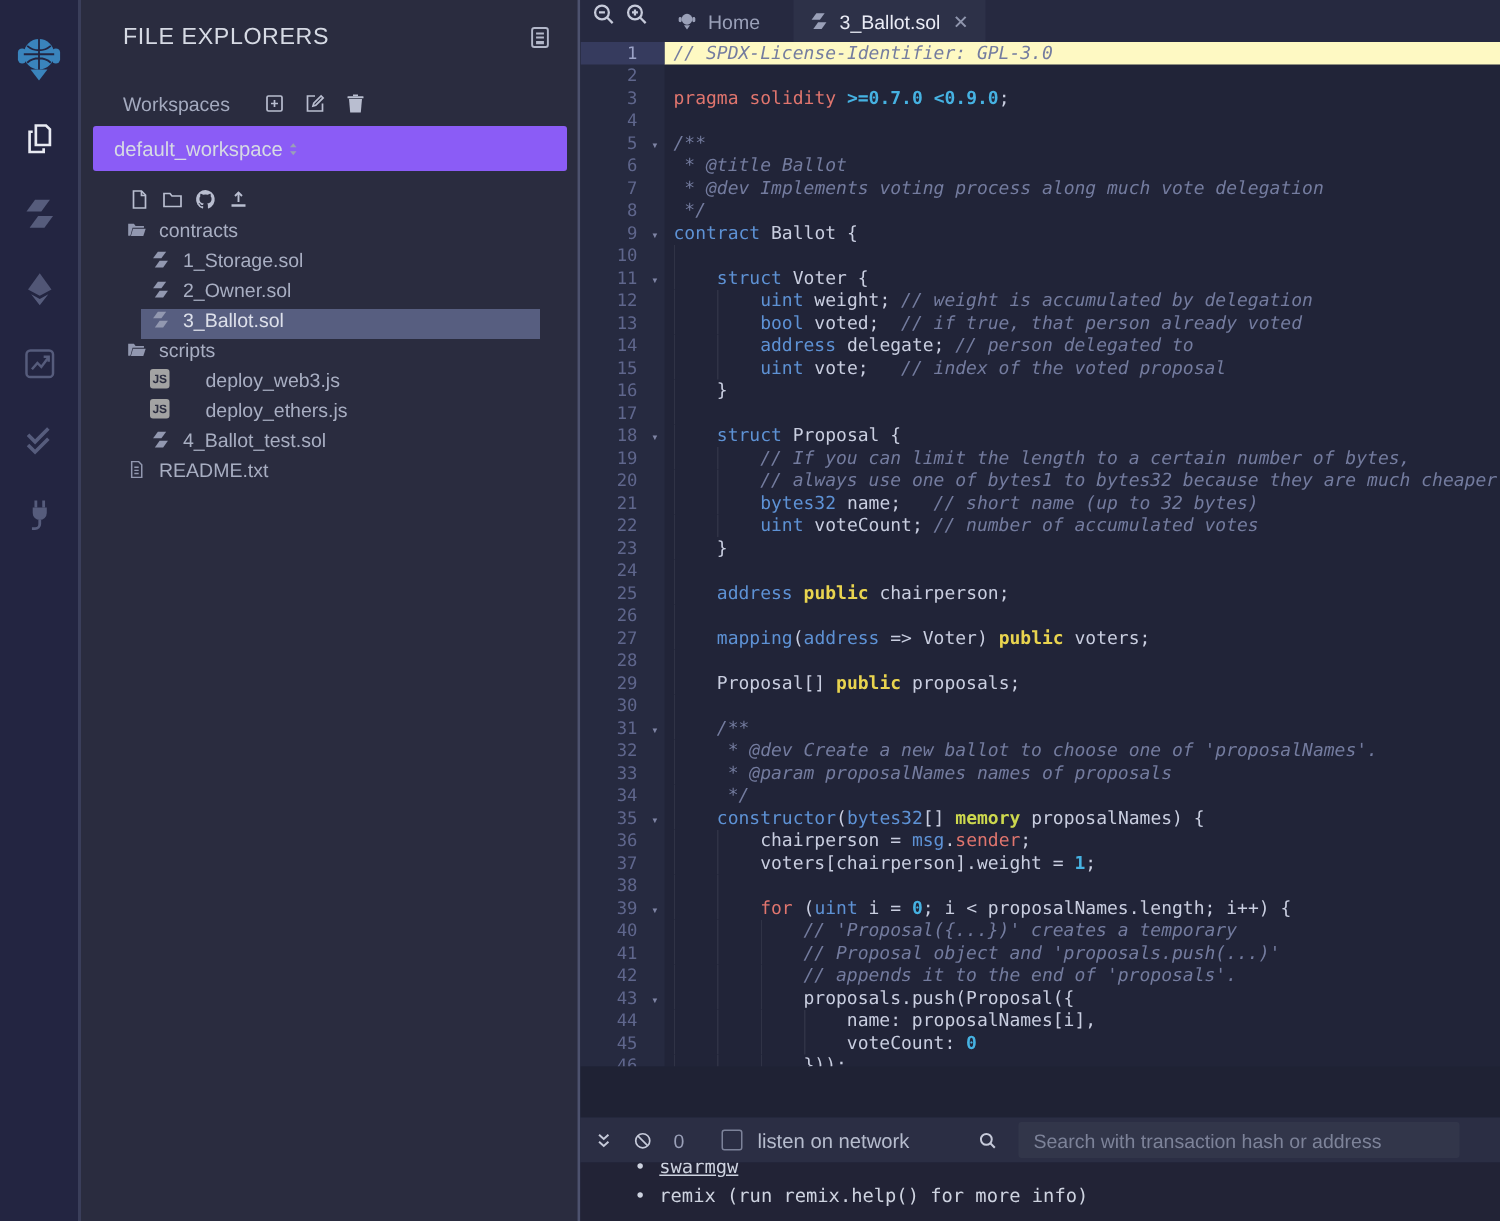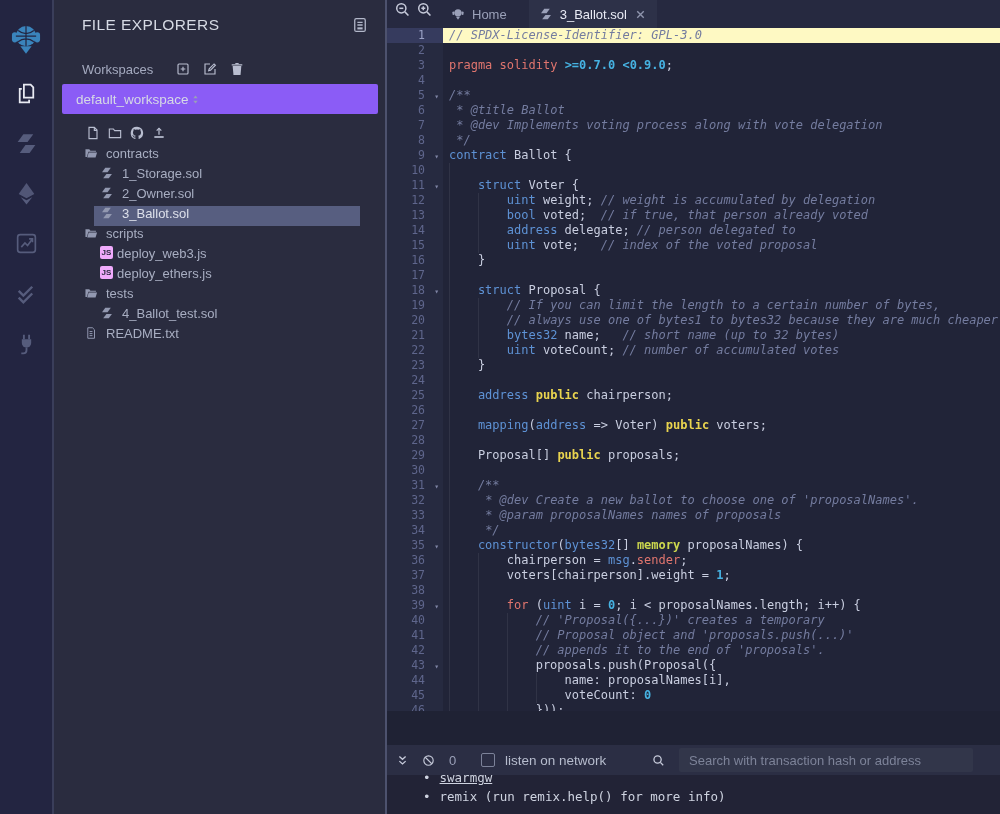--- a/index.html
+++ b/index.html
@@ -34,22 +34,22 @@
   .ft-toolbar{position:absolute;left:31px;top:125px;display:flex;gap:6px;color:#b9bed0}
   .ft-icon{width:16px;height:16px;cursor:pointer}
   .ft-icon svg{width:100%;height:100%}
   .tree{position:absolute;left:0;top:146px;width:331px}
   .tree-row{height:20px;display:flex;align-items:flex-start;font-size:13px;color:#a8aec2;cursor:pointer;box-sizing:border-box}
   .tree-row.d1{padding-left:30px}
   .tree-row.d2{padding-left:46px}
   .tree-row.selected{background:#575e80;color:#dde0ea;margin-left:40px;margin-right:25px;padding-left:6px}
   .tree-icon{width:14px;height:14px;margin-right:8px;color:#9298b0;flex:none}
   .tree-icon svg{width:100%;height:100%}
-  .js-badge{width:13px;height:13px;background:#f0abfc;color:#2a2c3f;border-radius:2px;font-size:8px;font-weight:bold;
-            display:flex;align-items:center;justify-content:center;margin-right:4px;flex:none;font-family:"Liberation Sans",sans-serif}
+  .js-badge{width:13px;height:13px;background:#a3a3a3;color:#2a2c3f;border-radius:2px;font-size:8px;font-weight:bold;
+            display:flex;align-items:center;justify-content:center;margin-right:24px;flex:none;font-family:"Liberation Sans",sans-serif}
   .divider2{position:absolute;left:385px;top:0;width:2px;height:814px;background:#4d526e}
 
   
   .editor{position:absolute;left:387px;top:0;right:0;height:814px;background:#212438}
   .tabbar{position:absolute;left:0;top:0;right:0;height:28px;background:#262940;display:flex;align-items:flex-start}
   .tab-zoom{width:19px;height:19px;color:#c6cada;cursor:pointer;flex:none}
   .tab-zoom svg{width:100%;height:100%}
   .tab-zoom.zo{margin-left:6px}
   .tab-zoom.zi{margin-left:3px}
   .tab{height:28px;display:flex;align-items:center;gap:7px;padding:0 10px;font-size:13px;color:#9aa0b8;cursor:pointer}
@@ -245,27 +245,20 @@
         <span>scripts</span>
       </div>
       <div class="tree-row d2">
         <span class="js-badge">JS</span>
         <span>deploy_web3.js</span>
       </div>
       <div class="tree-row d2">
         <span class="js-badge">JS</span>
         <span>deploy_ethers.js</span>
       </div>
-      <div class="tree-row d1">
-        <span class="tree-icon"><svg viewBox="0 0 24 24" fill="currentColor">
-            <path d="M2.5 5.5h6.5l2 2.5h9.5v2h-13l-2.5 9h-2.5z"></path>
-            <path d="M8 11h14.5l-2.7 8.5H5.6z"></path>
-          </svg></span>
-        <span>tests</span>
-      </div>
       <div class="tree-row d2">
         <span class="tree-icon"><svg viewBox="0 0 24 24" fill="currentColor">
             <path d="M9 3h9.5l-5.5 7.5H3.5z"></path>
             <path d="M15 21H5.5L11 13.5h9.5z"></path>
           </svg></span>
         <span>4_Ballot_test.sol</span>
       </div>
       <div class="tree-row d1">
         <span class="tree-icon"><svg viewBox="0 0 24 24" fill="none" stroke="currentColor" stroke-width="1.7">
             <path d="M6.5 3h8l3.5 3.5V21H6.5z"></path>
@@ -312,21 +305,21 @@
       </span>
   </div>
   <div class="gutter-bg"></div>
   <div class="code" id="code">
       <div class="cline current"><div class="gut">1</div><div class="ctext"><span class="tk-c">// SPDX-License-Identifier: GPL-3.0</span></div></div>
       <div class="cline"><div class="gut">2</div><div class="ctext"></div></div>
       <div class="cline"><div class="gut">3</div><div class="ctext"><span class="tk-o">pragma</span><span class="tk-t"> </span><span class="tk-o">solidity</span><span class="tk-t"> </span><span class="tk-n">&gt;=0.7.0 &lt;0.9.0</span><span class="tk-t">;</span></div></div>
       <div class="cline"><div class="gut">4</div><div class="ctext"></div></div>
       <div class="cline"><div class="gut">5<span class="fold">▾</span></div><div class="ctext"><span class="tk-c">/**</span></div></div>
       <div class="cline"><div class="gut">6</div><div class="ctext"> <span class="tk-c">* @title Ballot</span></div></div>
-      <div class="cline"><div class="gut">7</div><div class="ctext"> <span class="tk-c">* @dev Implements voting process along with vote delegation</span></div></div>
+      <div class="cline"><div class="gut">7</div><div class="ctext"> <span class="tk-c">* @dev Implements voting process along much vote delegation</span></div></div>
       <div class="cline"><div class="gut">8</div><div class="ctext"> <span class="tk-c">*/</span></div></div>
       <div class="cline"><div class="gut">9<span class="fold">▾</span></div><div class="ctext"><span class="tk-k">contract</span><span class="tk-t"> Ballot {</span></div></div>
       <div class="cline"><div class="gut">10</div><div class="ctext"><span class="ig"></span></div></div>
       <div class="cline"><div class="gut">11<span class="fold">▾</span></div><div class="ctext"><span class="ig"></span><span class="tk-k">struct</span><span class="tk-t"> Voter {</span></div></div>
       <div class="cline"><div class="gut">12</div><div class="ctext"><span class="ig"></span><span class="ig"></span><span class="tk-k">uint</span><span class="tk-t"> weight; </span><span class="tk-c">// weight is accumulated by delegation</span></div></div>
       <div class="cline"><div class="gut">13</div><div class="ctext"><span class="ig"></span><span class="ig"></span><span class="tk-k">bool</span><span class="tk-t"> voted;  </span><span class="tk-c">// if true, that person already voted</span></div></div>
       <div class="cline"><div class="gut">14</div><div class="ctext"><span class="ig"></span><span class="ig"></span><span class="tk-k">address</span><span class="tk-t"> delegate; </span><span class="tk-c">// person delegated to</span></div></div>
       <div class="cline"><div class="gut">15</div><div class="ctext"><span class="ig"></span><span class="ig"></span><span class="tk-k">uint</span><span class="tk-t"> vote;   </span><span class="tk-c">// index of the voted proposal</span></div></div>
       <div class="cline"><div class="gut">16</div><div class="ctext"><span class="ig"></span><span class="tk-t">}</span></div></div>
       <div class="cline"><div class="gut">17</div><div class="ctext"><span class="ig"></span></div></div>

